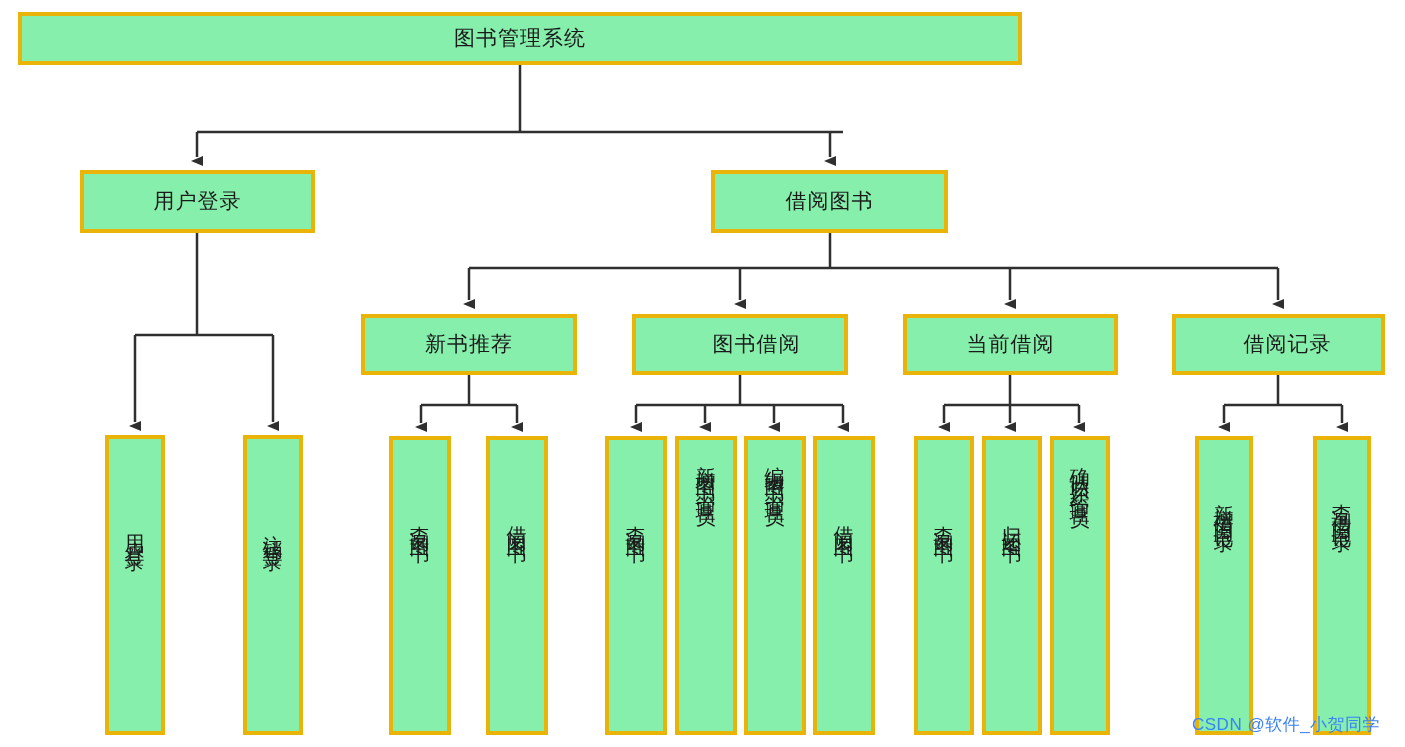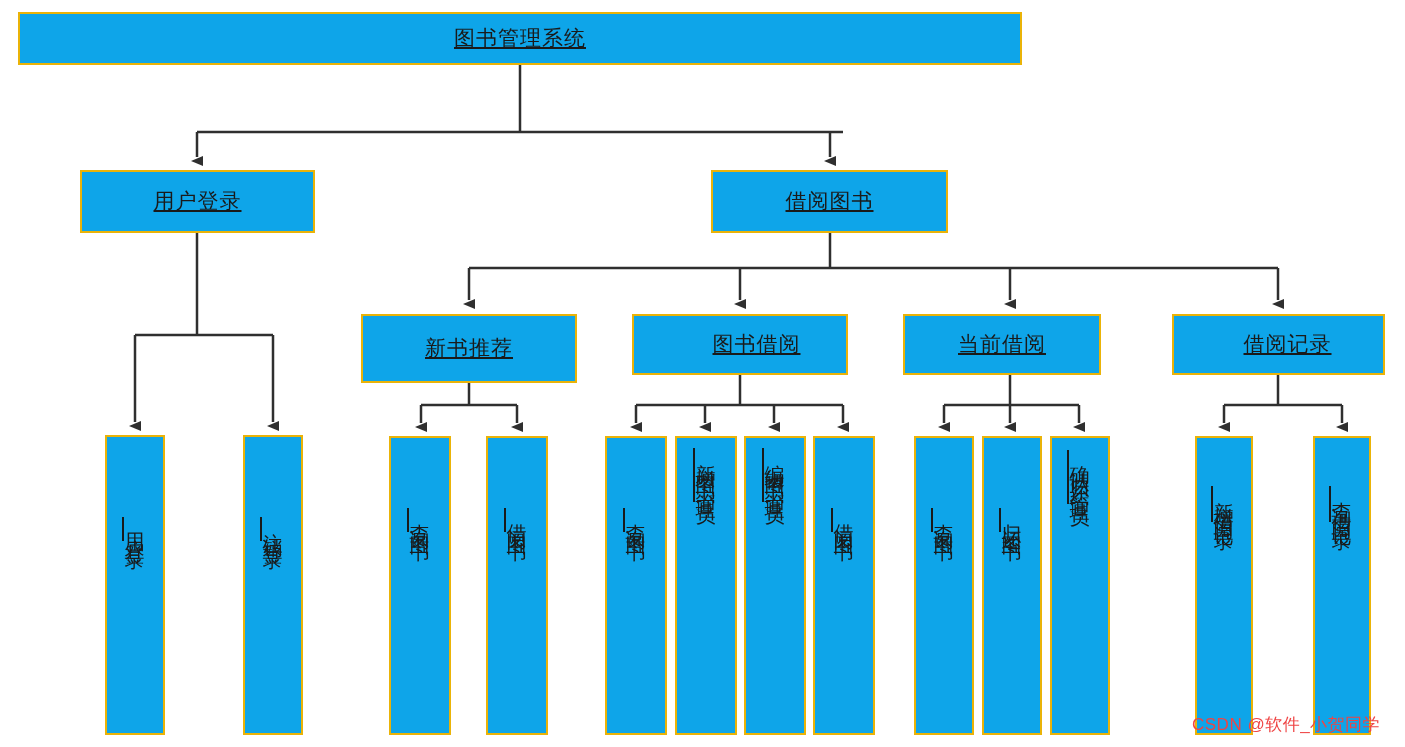--- a/index.html
+++ b/index.html
@@ -21,27 +21,26 @@
     position: absolute;
     left: 0;
     top: 0;
     width: 1405px;
     height: 747px;
     pointer-events: none;
   }
   .node {
     position: absolute;
     box-sizing: border-box;
-    border: 2px solid #eab308;
-    background: #0ea5e9;
+    border: 4px solid #eab308;
+    background: #86efac;
     display: flex;
     align-items: center;
     justify-content: center;
     color: #1a1a1a;
-    text-decoration: underline;
   }
   .node .label {
     font-size: 21px;
     line-height: 1.15;
     letter-spacing: 1px;
     white-space: nowrap;
   }
   .node.leaf {
     align-items: flex-start;
     justify-content: center;
@@ -53,21 +52,21 @@
     font-size: 20px;
     letter-spacing: 6px;
     line-height: 1;
     white-space: nowrap;
   }
   #watermark {
     position: absolute;
     left: 1192px;
     top: 713px;
     font-size: 17px;
-    color: #ef4444;
+    color: #3b82f6;
     letter-spacing: 0.5px;
     white-space: nowrap;
   }
 </style>
 </head>
 <body>
 
 <div id="canvas">
 
   <svg class="lines" viewBox="0 0 1405 747">
@@ -124,27 +123,27 @@
     <span class="label">图书管理系统</span>
   </div>
 
   <div class="node" style="left:80px; top:170px; width:235px; height:63px;">
     <span class="label">用户登录</span>
   </div>
   <div class="node" style="left:711px; top:170px; width:237px; height:63px;">
     <span class="label">借阅图书</span>
   </div>
 
-  <div class="node" style="left:361px; top:314px; width:216px; height:69px;">
+  <div class="node" style="left:361px; top:314px; width:216px; height:61px;">
     <span class="label">新书推荐</span>
   </div>
   <div class="node" style="left:632px; top:314px; width:216px; height:61px;padding-left:33px;">
     <span class="label">图书借阅</span>
   </div>
-  <div class="node" style="left:903px; top:314px; width:198px; height:61px;">
+  <div class="node" style="left:903px; top:314px; width:215px; height:61px;">
     <span class="label">当前借阅</span>
   </div>
   <div class="node" style="left:1172px; top:314px; width:213px; height:61px;padding-left:18px;">
     <span class="label">借阅记录</span>
   </div>
 
   <div class="node leaf" style="left:105px; top:435px; width:60px; height:300px; padding-top:80px;">
     <span class="label">用户登录</span>
   </div>
   <div class="node leaf" style="left:243px; top:435px; width:60px; height:300px; padding-top:80px;">

